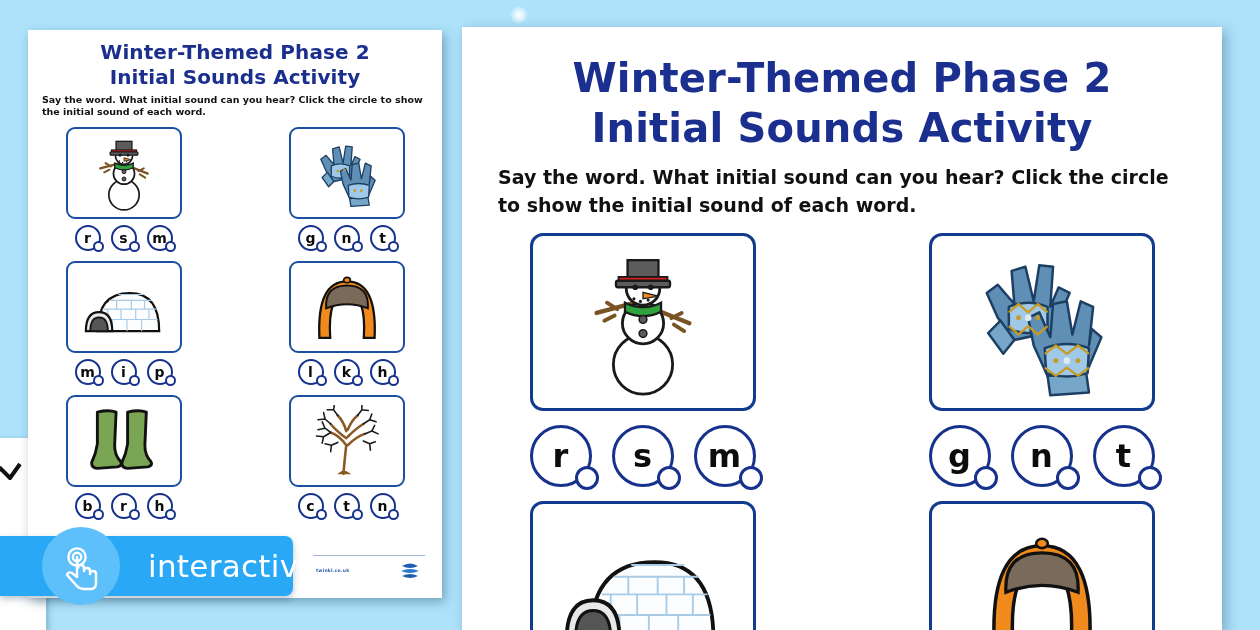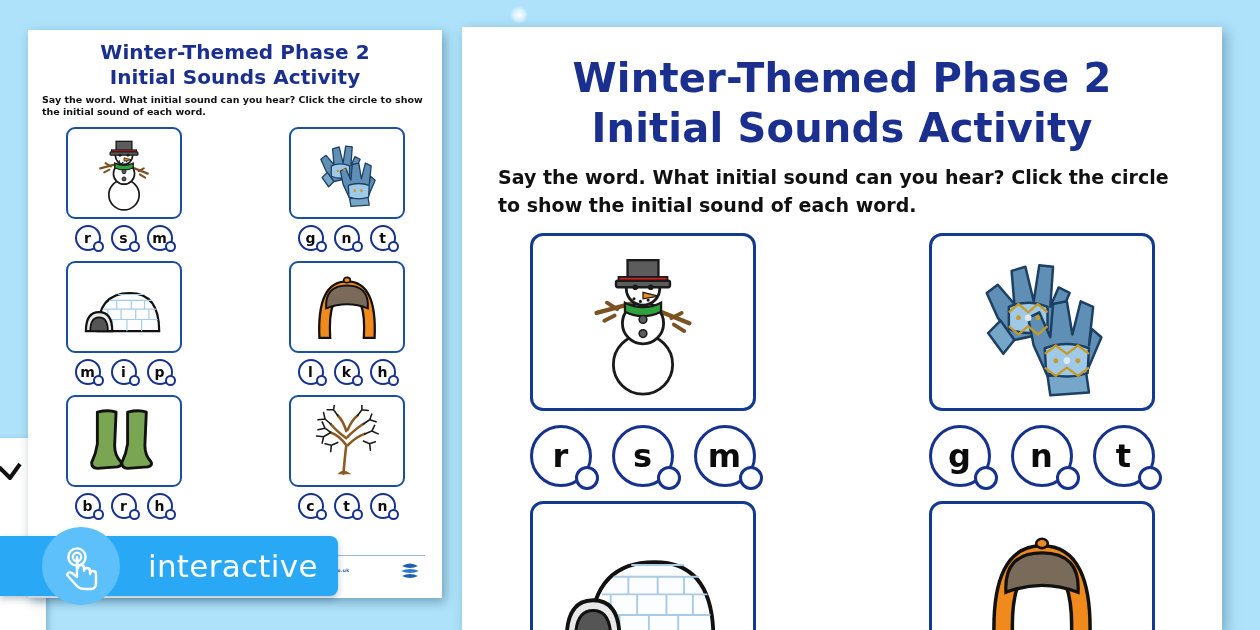--- a/index.html
+++ b/index.html
@@ -81,21 +81,21 @@
   }
   
   .m-letters .big{width:62px;height:62px;font-size:32px;}
   .m-letters .small{width:24px;height:24px;right:-7px;bottom:-3px;}
   
   .t-letters .big{width:26px;height:26px;font-size:14px;border-width:2px;}
   .t-letters .small{width:11px;height:11px;right:-3px;bottom:-1px;border-width:2px;}
 
   
   #badge{
-    position:absolute;left:0;top:536px;width:338px;height:60px;
+    position:absolute;left:0;top:536px;width:293px;height:60px;
     background:#29a9f5;border-radius:0 8px 8px 0;
     display:flex;align-items:center;
     box-shadow:0 3px 7px rgba(20,60,90,.30);
   }
   #badge-circle{
     position:absolute;left:42px;top:-9px;width:78px;height:78px;border-radius:50%;
     background:#5ec0fb;display:flex;align-items:center;justify-content:center;
   }
   #badge-label{
     margin-left:148px;color:#ffffff;font-size:31px;font-weight:400;

